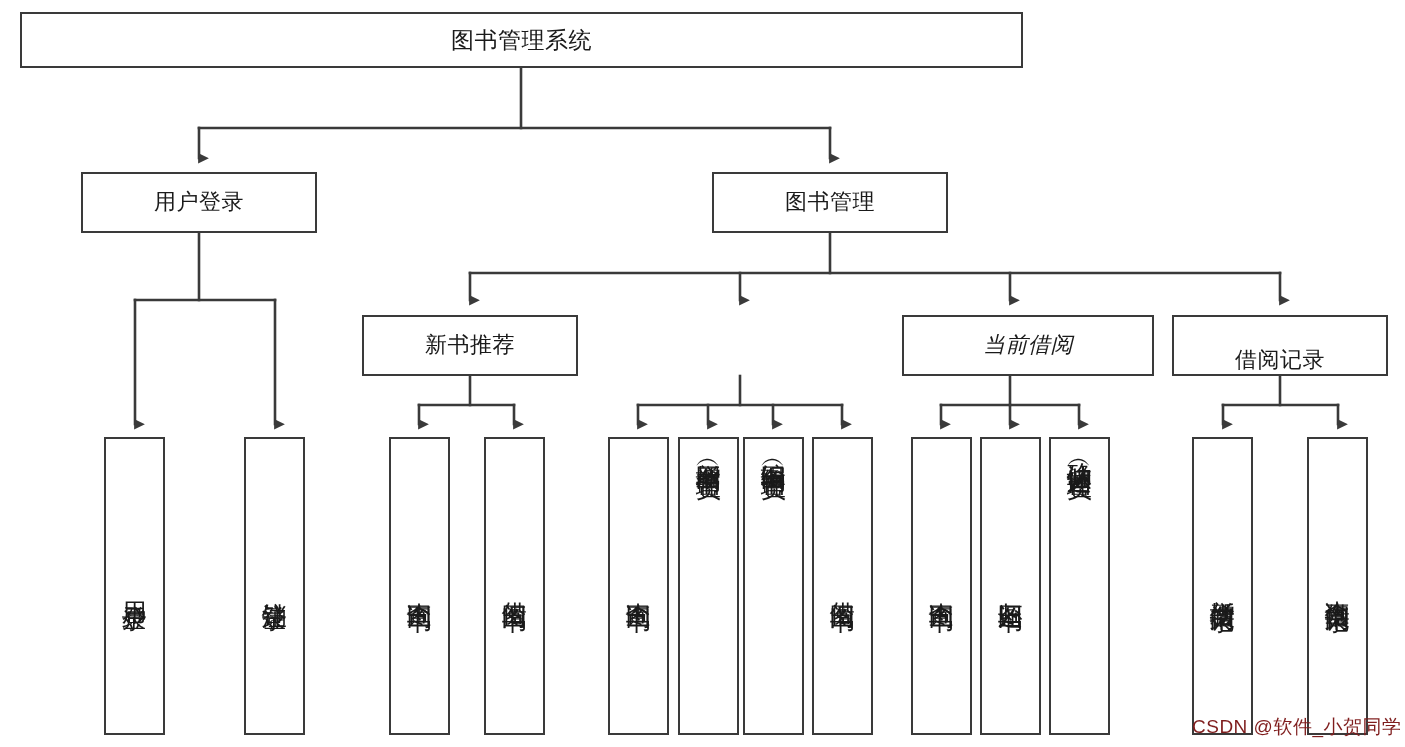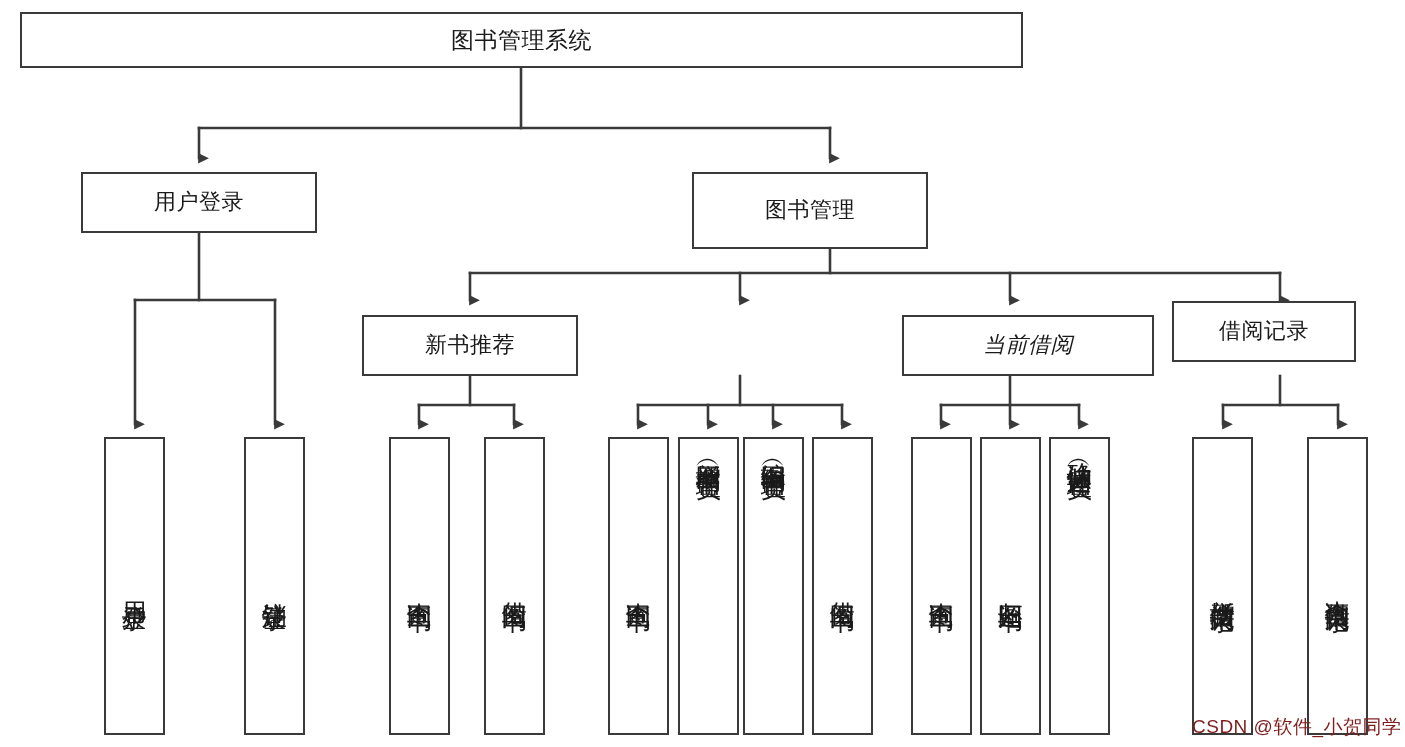--- a/index.html
+++ b/index.html
@@ -130,34 +130,34 @@
   </svg>
 
   <div class="node horiz root" style="left:20px; top:12px; width:1003px; height:56px;">
     <span class="txt">图书管理系统</span>
   </div>
 
   <div class="node horiz" style="left:81px; top:172px; width:236px; height:61px;">
     <span class="txt">用户登录</span>
   </div>
 
-  <div class="node horiz" style="left:692px; top:172px; width:236px; height:77px;">
+  <div class="node horiz" style="left:712px; top:172px; width:236px; height:61px;">
     <span class="txt">图书管理</span>
   </div>
 
   <div class="node horiz" style="left:362px; top:315px; width:216px; height:61px;">
     <span class="txt">新书推荐</span>
   </div>
 
 
   <div class="node horiz" style="left:902px; top:315px; width:252px; height:61px;font-style:italic;">
     <span class="txt">当前借阅</span>
   </div>
 
-  <div class="node horiz" style="left:1172px; top:301px; width:184px; height:61px;">
+  <div class="node horiz" style="left:1172px; top:315px; width:216px; height:61px;align-items:flex-end;">
     <span class="txt">借阅记录</span>
   </div>
 
   <div class="node vert" style="left:104px; top:437px; width:61px; height:298px;">
     <span class="txt">用户登录</span>
   </div>
 
   <div class="node vert" style="left:244px; top:437px; width:61px; height:298px;">
     <span class="txt">注销登录</span>
   </div>

